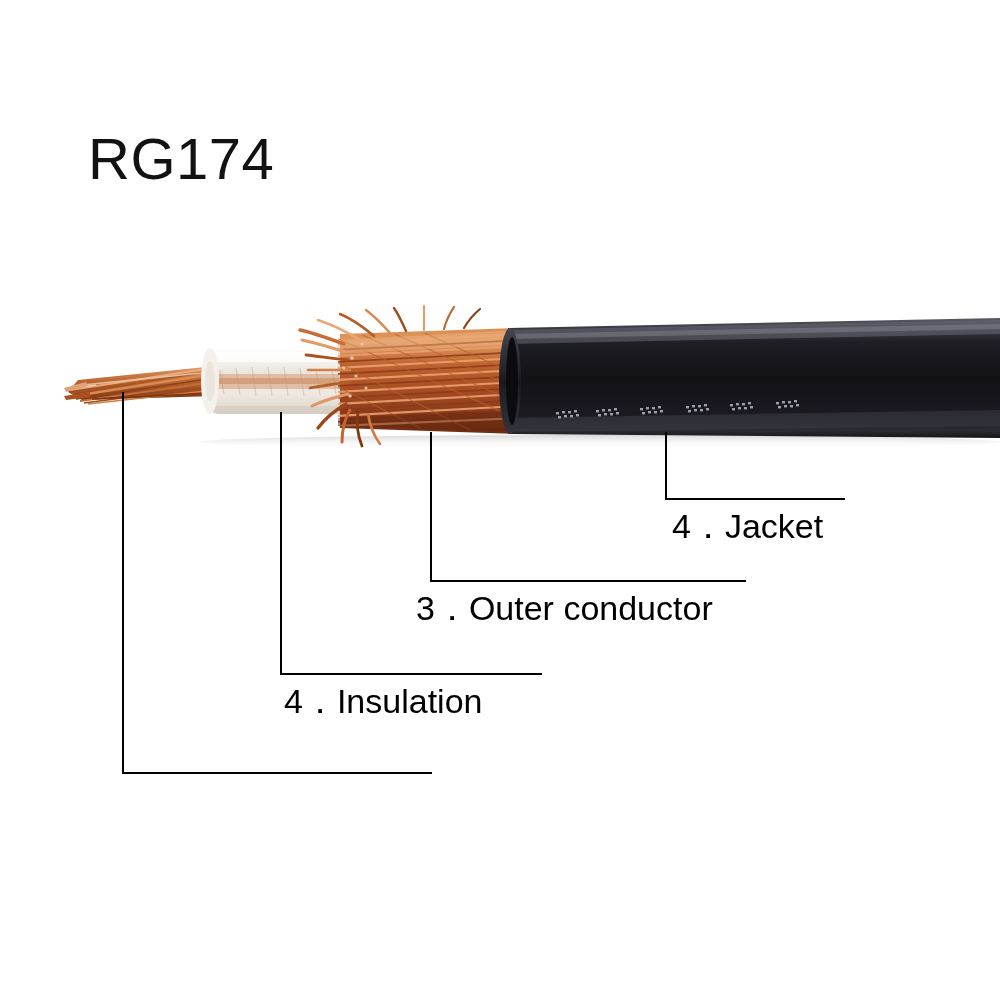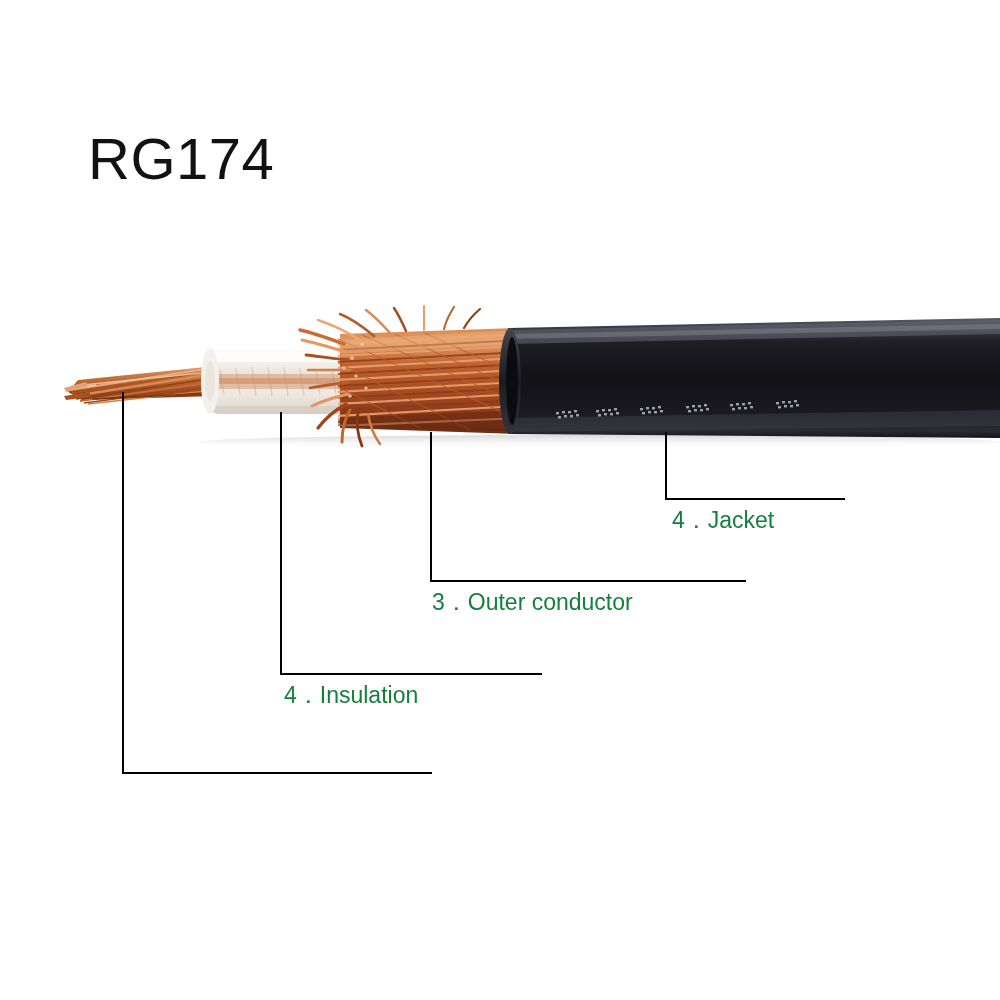--- a/index.html
+++ b/index.html
@@ -42,22 +42,22 @@
   .leader {
     position: absolute;
     background: #000000;
   }
   .leader-v { width: 2px; }
   .leader-h { height: 2px; }
 
   
   .callout-label {
     position: absolute;
-    font-size: 23px;
-    color: #15803d;
+    font-size: 34px;
+    color: #000000;
     white-space: pre;
     line-height: 1.15;
   }
 </style>
 </head>
 <body>
 
 <div id="page">
 
   <div id="title">RG174</div>
@@ -303,19 +303,19 @@
 
   <div class="leader leader-v" style="left:122px; top:392px; height:382px;"></div>
   <div class="leader leader-h" style="left:122px; top:772px; width:310px;"></div>
 
   <div class="leader leader-v" style="left:280px; top:412px; height:263px;"></div>
   <div class="leader leader-h" style="left:280px; top:673px; width:262px;"></div>
   <div class="callout-label" style="left:284px; top:682px;">4．Insulation</div>
 
   <div class="leader leader-v" style="left:430px; top:432px; height:150px;"></div>
   <div class="leader leader-h" style="left:430px; top:580px; width:316px;"></div>
-  <div class="callout-label" style="left:432px; top:589px;">3．Outer conductor</div>
+  <div class="callout-label" style="left:416px; top:589px;">3．Outer conductor</div>
 
   <div class="leader leader-v" style="left:665px; top:432px; height:68px;"></div>
   <div class="leader leader-h" style="left:665px; top:498px; width:180px;"></div>
   <div class="callout-label" style="left:672px; top:507px;">4．Jacket</div>
 
 </div>
 
 </body></html>

